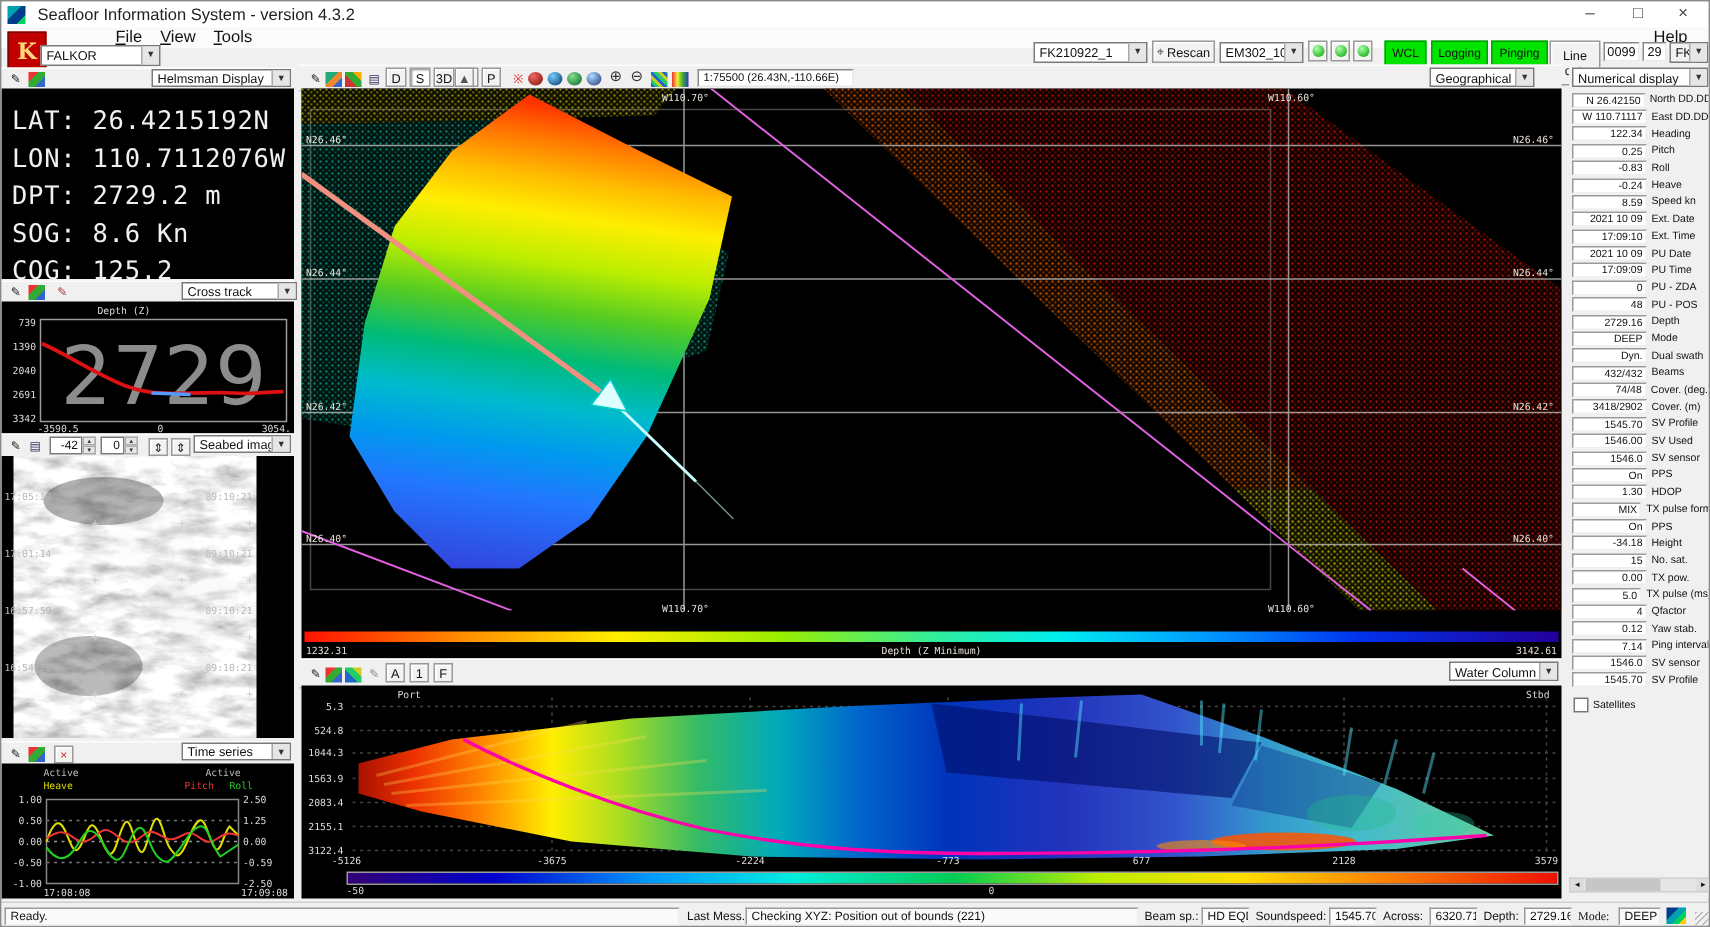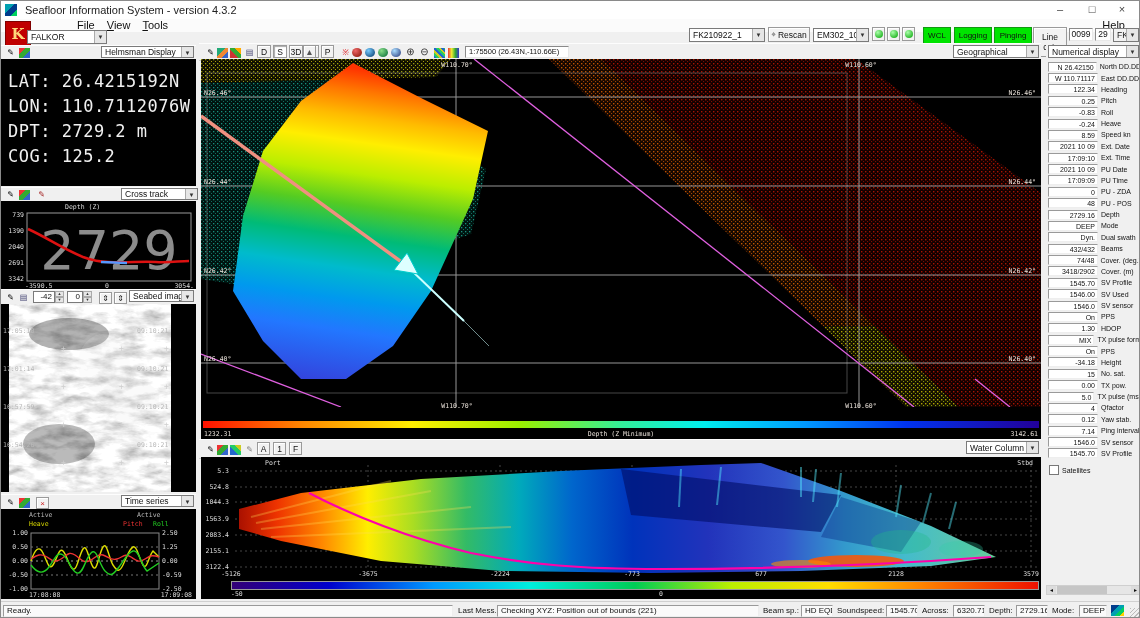--- a/index.html
+++ b/index.html
@@ -106,20 +106,21 @@
   <div class="abs combo" style="left:100px;top:45px;width:93px;height:12px;">
     <span class="ctext">Helmsman Display</span>
     <span class="carrow">▼</span>
   </div>
 
   <div class="abs blackpane mono" id="helm-lines" style="left:0;top:58px;width:195px;height:127px;color:#f0f0f0;
        font-size:17px;line-height:25px;padding-top:10px;box-sizing:border-box;padding-left:7px;overflow:hidden;letter-spacing:0.5px;">
       <div style="white-space: nowrap;">LAT: 26.4215192N</div>
       <div style="white-space: nowrap;">LON: 110.7112076W</div>
       <div style="white-space: nowrap;">DPT: 2729.2 m</div>
+      <div style="white-space: nowrap;">SOG: 8.6 Kn</div>
       <div style="white-space: nowrap;">COG: 125.2</div>
     </div>
 
   <div class="abs ptoolbar" style="left:0;top:186px;width:195px;height:14px;">
     <span class="ticon abs" style="left:2px;top:0;">✎</span>
     <span class="ticon abs" style="left:17px;top:1px;width:11px;height:10px;background:linear-gradient(135deg,#e33 33%,#3a3 33% 66%,#36c 66%);"></span>
     <span class="ticon abs" style="left:33px;top:0;color:#a33;">✎</span>
   </div>
   <div class="abs combo" style="left:120px;top:187px;width:77px;height:12px;">
     <span class="ctext">Cross track</span>
@@ -280,21 +281,21 @@
     <span class="ticon abs" style="left:152px;top:3px;width:10px;height:9px;border-radius:50%;background:radial-gradient(circle at 35% 30%,#e66,#801000);"></span>
     <span class="ticon abs" style="left:165px;top:3px;width:10px;height:9px;border-radius:50%;background:radial-gradient(circle at 35% 30%,#7cf,#036);"></span>
     <span class="ticon abs" style="left:178px;top:3px;width:10px;height:9px;border-radius:50%;background:radial-gradient(circle at 35% 30%,#8d8,#063);"></span>
     <span class="ticon abs" style="left:191px;top:3px;width:10px;height:9px;border-radius:50%;background:radial-gradient(circle at 35% 30%,#adf,#237);"></span>
     <span class="ticon abs" style="left:204px;top:1px;font-size:10px;color:#333;">⊕</span>
     <span class="ticon abs" style="left:218px;top:1px;font-size:10px;color:#333;">⊖</span>
     <span class="ticon abs" style="left:234px;top:3px;width:11px;height:10px;background:repeating-linear-gradient(45deg,#26c 0 2px,#2c6 2px 4px,#cc2 4px 6px);"></span>
     <span class="ticon abs" style="left:248px;top:3px;width:11px;height:10px;background:linear-gradient(90deg,#e33,#ee3,#3a3,#33c);"></span>
     <div class="abs sunken" style="left:266px;top:2px;width:104px;height:12px;font-size:7.5px;line-height:10px;padding-left:3px;">1:75500 (26.43N,-110.66E)</div>
   </div>
-  <div class="abs combo" style="left:952px;top:44px;width:86px;height:13px;">
+  <div class="abs combo" style="left:952px;top:44px;width:70px;height:13px;">
     <span class="ctext">Geographical</span>
     <span class="carrow">▼</span>
   </div>
 
   <div class="abs blackpane" id="map" style="left:200px;top:58px;width:840px;height:380px;overflow:hidden;">
     <svg width="840" height="348" style="position:absolute;left:0;top:0;">
       <defs>
         <pattern id="pTeal" width="4" height="4" patternUnits="userSpaceOnUse">
           <rect width="4" height="4" fill="#001410"></rect>
           <rect x="0" y="0" width="1.3" height="1.3" fill="#17907e"></rect>
@@ -653,19 +654,19 @@
     <span class="statuslab" style="left:457px;">Last Mess.:</span>
     <div class="statusbox" style="left:496px;width:262px;">Checking XYZ: Position out of bounds (221)</div>
     <span class="statuslab" style="left:762px;">Beam sp.:</span>
     <div class="statusbox" style="left:800px;width:32px;text-align:center;">HD EQDST</div>
     <span class="statuslab" style="left:836px;">Soundspeed:</span>
     <div class="statusbox" style="left:885px;width:32px;text-align:right;">1545.70</div>
     <span class="statuslab" style="left:921px;">Across:</span>
     <div class="statusbox" style="left:952px;width:32px;text-align:right;">6320.71</div>
     <span class="statuslab" style="left:988px;">Depth:</span>
     <div class="statusbox" style="left:1015px;width:32px;text-align:right;">2729.16</div>
-    <span class="statuslab" style="left:1051px;">Mode:</span>
+    <span class="statuslab" style="left:1051px;font-family:Liberation Serif, serif;">Mode:</span>
     <div class="statusbox" style="left:1078px;width:28px;text-align:center;">DEEP</div>
     <span class="abs" style="left:1110px;top:3px;width:13px;height:11px;background:linear-gradient(135deg,#003c8c 0 35%,#00a0b0 35% 60%,#00d060 60% 80%,#ffd000 80%);"></span>
     <span class="abs" style="right:1px;top:6px;width:10px;height:10px;background:repeating-linear-gradient(135deg,#bbb 0 1px,transparent 1px 3px);"></span>
   </div>
 
 </div>
 
 </body></html>

